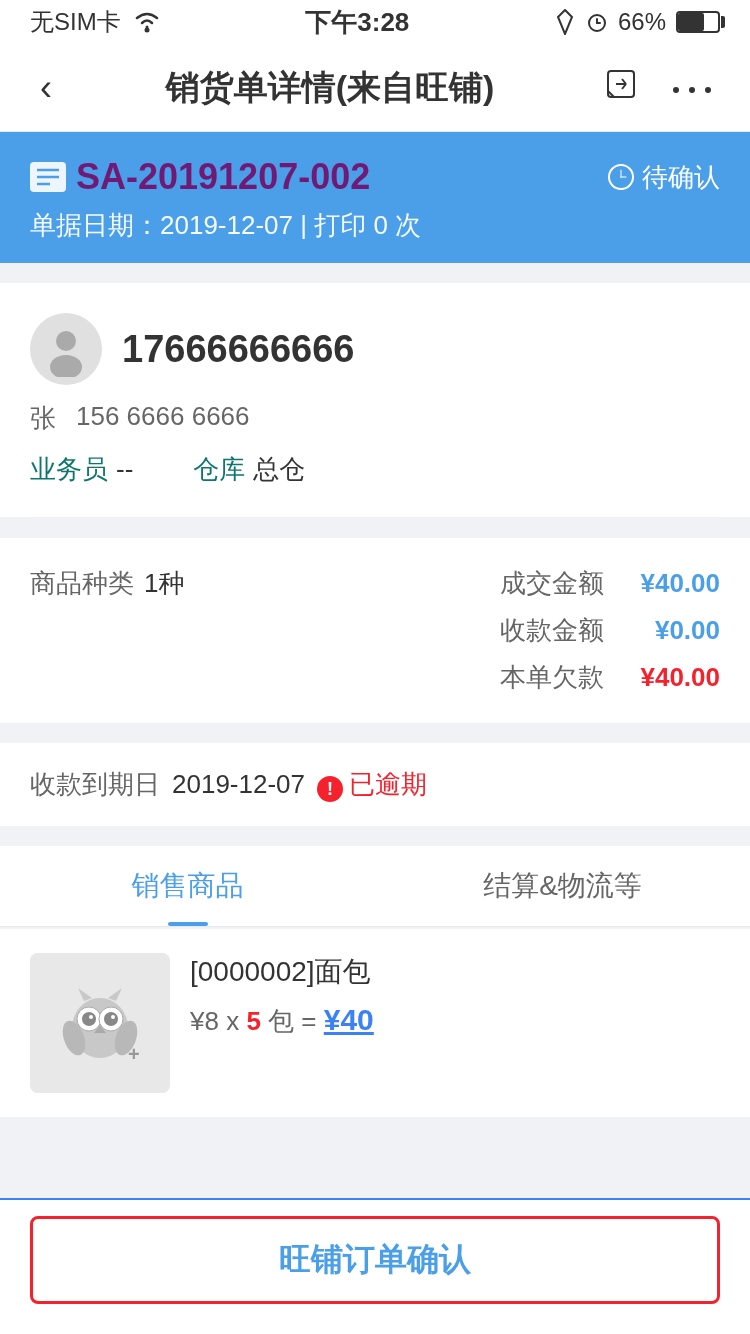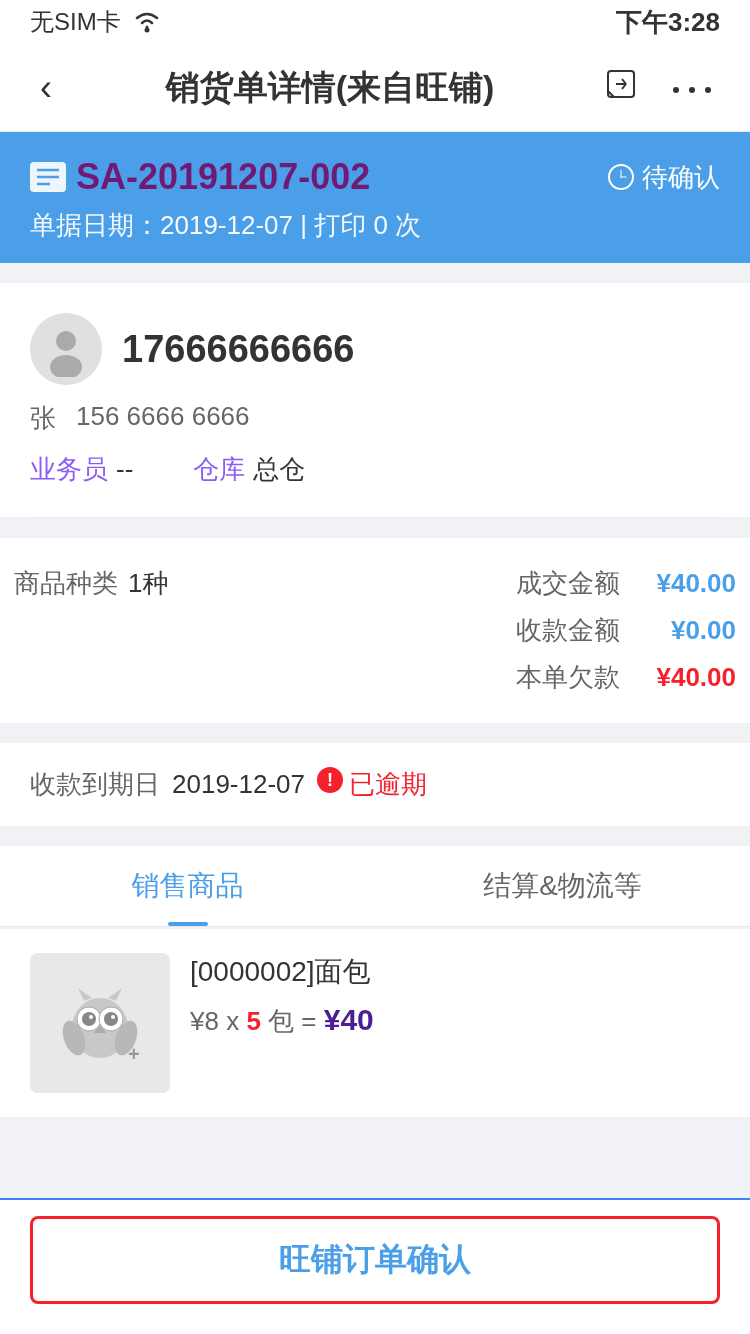--- a/index.html
+++ b/index.html
@@ -187,32 +187,32 @@
       display: flex;
       gap: 60px;
       font-size: 26px;
       color: #666;
     }
     .meta-item {
       display: flex;
       align-items: center;
       gap: 8px;
     }
-    .meta-label { color: #8b5cf6; font-family: Liberation Serif, serif; }
+    .meta-label { color: #0f766e; font-family: Liberation Serif, serif; }
     .meta-value { color: #333; }
     .divider {
       height: 1px;
       background: #f0f0f0;
       margin: 0 30px;
     }
 
     
     .summary-card {
       background: #fff;
-      padding: 28px 14px;
+      padding: 28px 30px;
       margin-top: 20px;
       display: flex;
       justify-content: space-between;
       align-items: flex-start;
     }
     .summary-left {
       display: flex;
       flex-direction: column;
       gap: 10px;
     }
@@ -247,21 +247,21 @@
       margin-top: 20px;
       display: flex;
       align-items: center;
       gap: 12px;
       font-size: 26px;
     }
     .due-label { color: #666; }
     .due-date { color: #333; }
     .overdue-badge {
       display: flex;
-      align-items: flex-start;
+      align-items: flex-end;
       gap: 6px;
       color: #f5222d;
       font-size: 26px;
     }
     .warning-icon {
       display: inline-block;
       width: 26px;
       height: 26px;
       background: #f5222d;
       border-radius: 50%;
@@ -395,20 +395,34 @@
   <div class="status-left">
     <span>无SIM卡</span>
     <svg width="28" height="22" viewBox="0 0 28 22">
       <path d="M14 16 Q14 16 14 16" stroke="#333" stroke-width="3" fill="none" stroke-linecap="round"></path>
       <path d="M9 12 Q14 7 19 12" stroke="#333" stroke-width="2.5" fill="none" stroke-linecap="round"></path>
       <path d="M4 7 Q14 -1 24 7" stroke="#333" stroke-width="2.5" fill="none" stroke-linecap="round"></path>
       <circle cx="14" cy="19" r="2.5" fill="#333"></circle>
     </svg>
   </div>
   <div class="status-center">下午3:28</div>
+  <div class="status-right">
+    <svg width="22" height="26" viewBox="0 0 22 26">
+      <path d="M11 1 L18 8 L11 25 L4 8 Z" stroke="#333" stroke-width="2" fill="none"></path>
+    </svg>
+    <svg width="22" height="22" viewBox="0 0 22 22">
+      <circle cx="11" cy="12" r="8" stroke="#333" stroke-width="2" fill="none"></circle>
+      <line x1="11" y1="8" x2="11" y2="12" stroke="#333" stroke-width="2" stroke-linecap="round"></line>
+      <line x1="11" y1="12" x2="14" y2="12" stroke="#333" stroke-width="2" stroke-linecap="round"></line>
+    </svg>
+    <span>66%</span>
+    <div class="battery-icon">
+      <div class="battery-fill"></div>
+    </div>
+  </div>
 </div>
 
 <div class="nav-bar">
   <span class="nav-back">‹</span>
   <span class="nav-title">销货单详情(来自旺铺)</span>
   <div class="nav-actions">
     <span class="nav-share">
       <svg width="30" height="30" viewBox="0 0 30 30">
         <rect x="2" y="2" width="26" height="26" rx="3" stroke="#333" stroke-width="2" fill="none"></rect>
         <line x1="10" y1="15" x2="20" y2="15" stroke="#333" stroke-width="2"></line>
@@ -547,21 +561,21 @@
       </div>
     </div>
     <div class="product-info">
       <div class="product-name">[0000002]面包</div>
       <div class="product-price">
         <span>¥8</span>
         <span> x </span>
         <span style="color:#f5222d; font-weight:600;">5</span>
         <span>包</span>
         <span> = </span>
-        <span style="color:#4c1d95; font-weight:700; font-size:30px;">¥40</span>
+        <span style="color:#3b82f6; font-weight:700; font-size:30px;text-decoration:underline;">¥40</span>
       </div>
     </div>
   </div>
 </div>
 
 <div class="bottom-area"></div>
 
 <div class="confirm-btn-wrap">
   <button class="confirm-btn">旺铺订单确认</button>
 </div>

